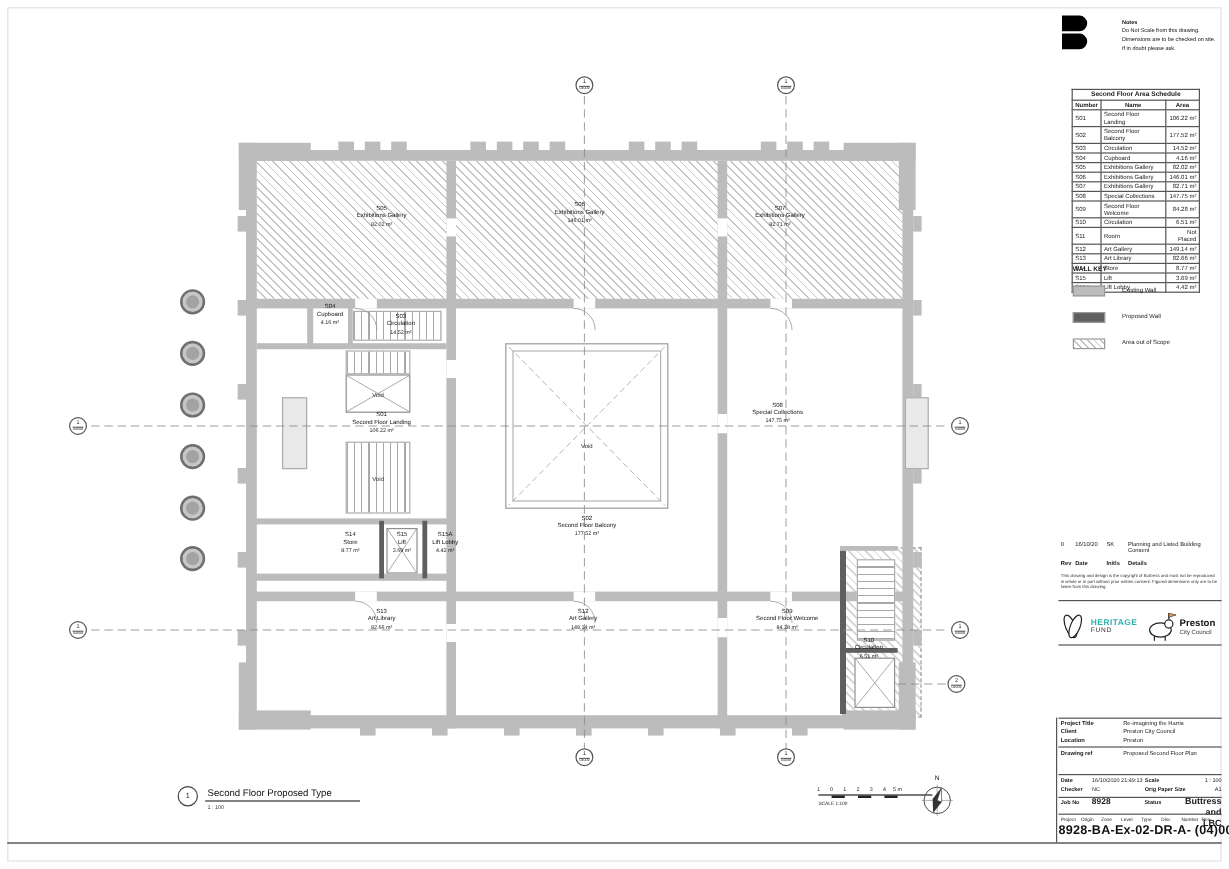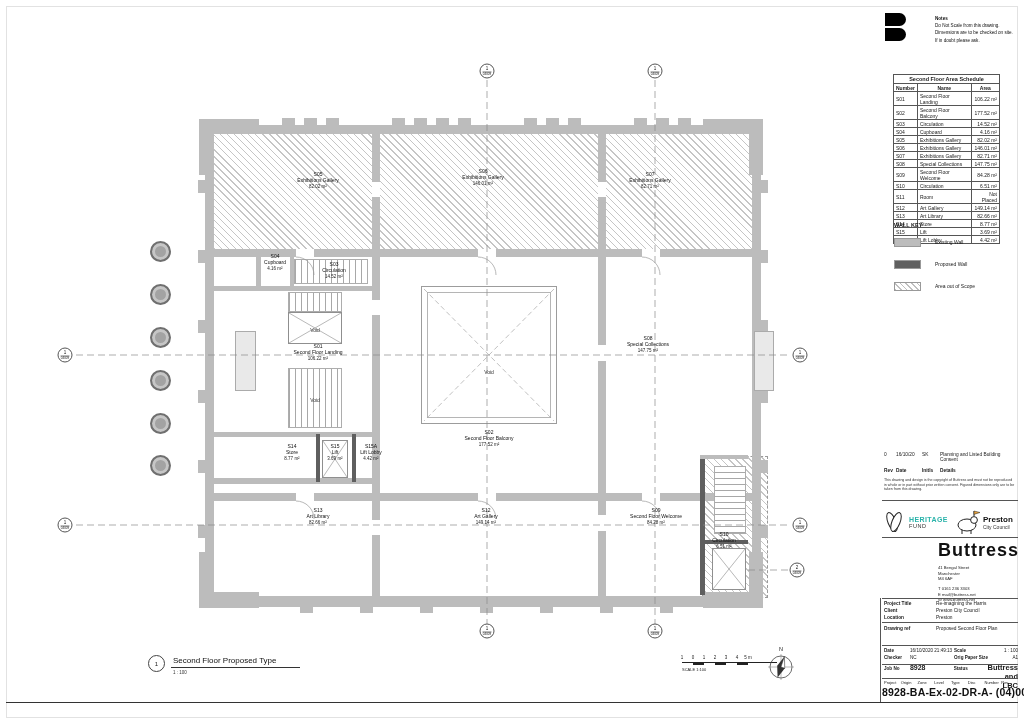--- a/index.html
+++ b/index.html
@@ -602,33 +602,20 @@
         </svg>
         <div class="preston-text">
           <div class="p1">Preston</div>
           <div class="p2">City Council</div>
         </div>
       </div>
     </div>
 
     <div class="tb-line" style="top:537px;"></div>
 
-    <div class="firm">
-      <div class="firm-name">Buttress</div>
-      <div class="firm-addr">
-        <div>41 Bengal Street</div>
-        <div>Manchester</div>
-        <div>M4 6AF</div>
-      </div>
-      <div class="firm-contact">
-        <div>T 0161 236 3303</div>
-        <div>E mail@buttress.net</div>
-        <div>W www.buttress.net</div>
-      </div>
-    </div>
 
     <div class="tb-line" style="top:598px;"></div>
 
     <div class="proj">
       <div class="row">
         <span class="lab">Project Title</span>
         <span class="val">Re-imagining the Harris</span>
       </div>
       <div class="row">
         <span class="lab">Client</span>

